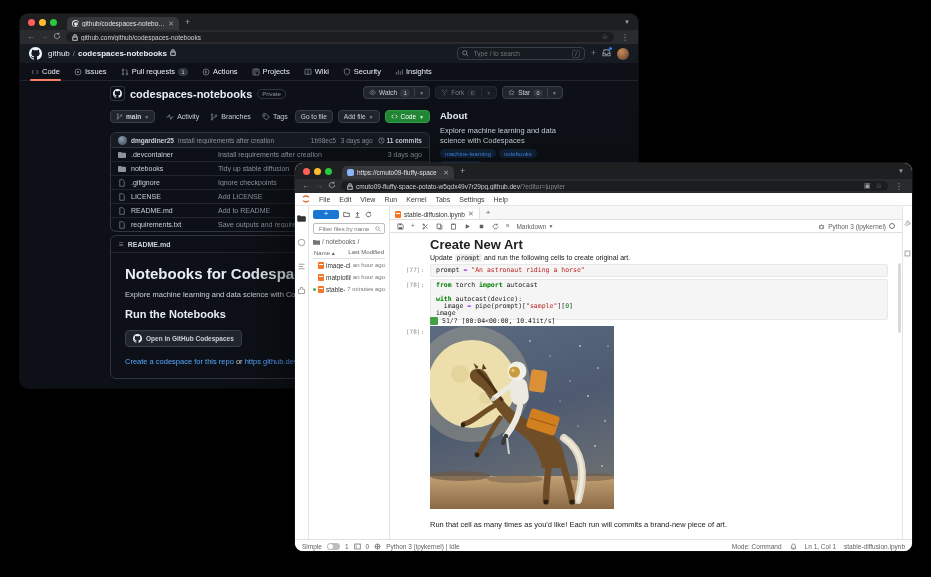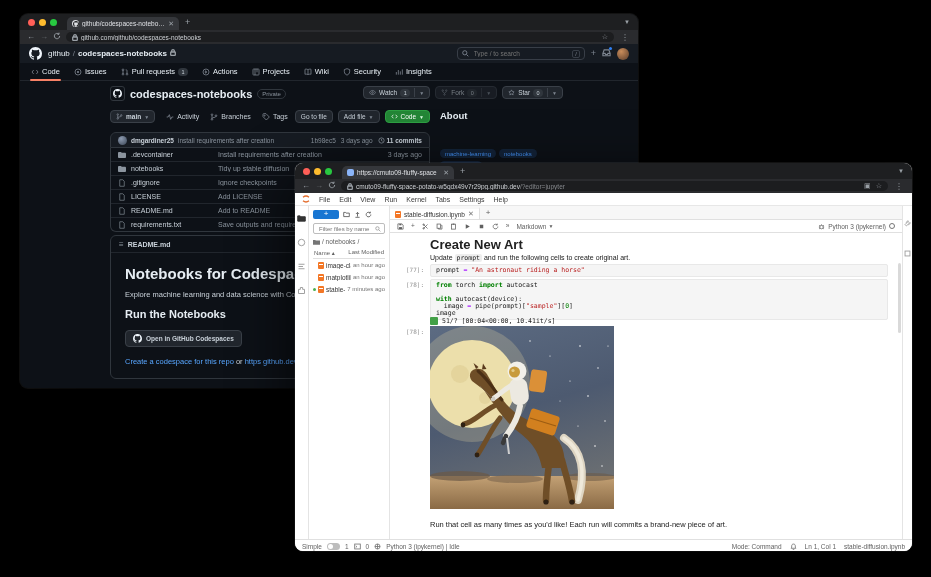--- a/index.html
+++ b/index.html
@@ -402,20 +402,21 @@
       <span class="gbtn green">
         <svg viewBox="0 0 12 12">
             <path d="M4 3L1.5 6 4 9M8 3l2.5 3L8 9"></path>
           </svg>
         <span>Code</span>
           <span class="chev">▼</span>
       </span>
     </div>
 
     <div class="abouth">About</div>
+    <div class="aboutd">Explore machine learning and data science with Codespaces</div>
     <div class="topics">
       <span class="topic">machine-learning</span>
       <span class="topic">notebooks</span>
       <span class="topic">codespaces</span>
     </div>
 
     <div class="ftable">
       <div class="commitrow">
         <span class="cav"></span>
         <span class="cauthor">dmgardiner25</span>

